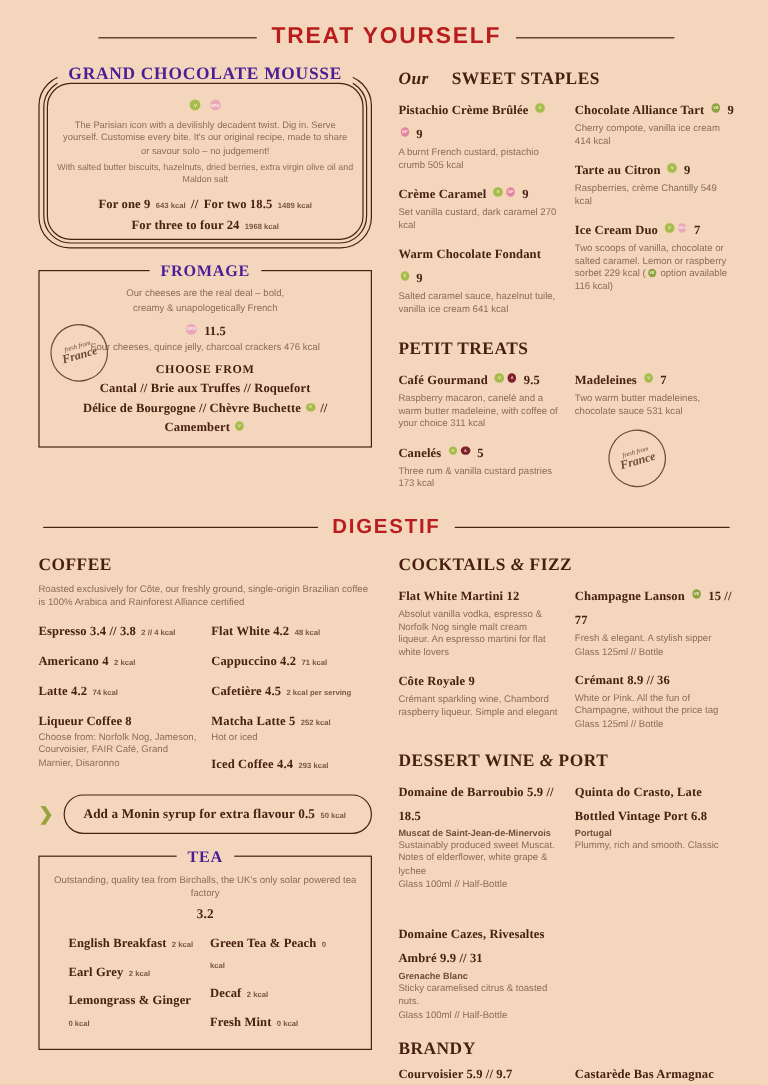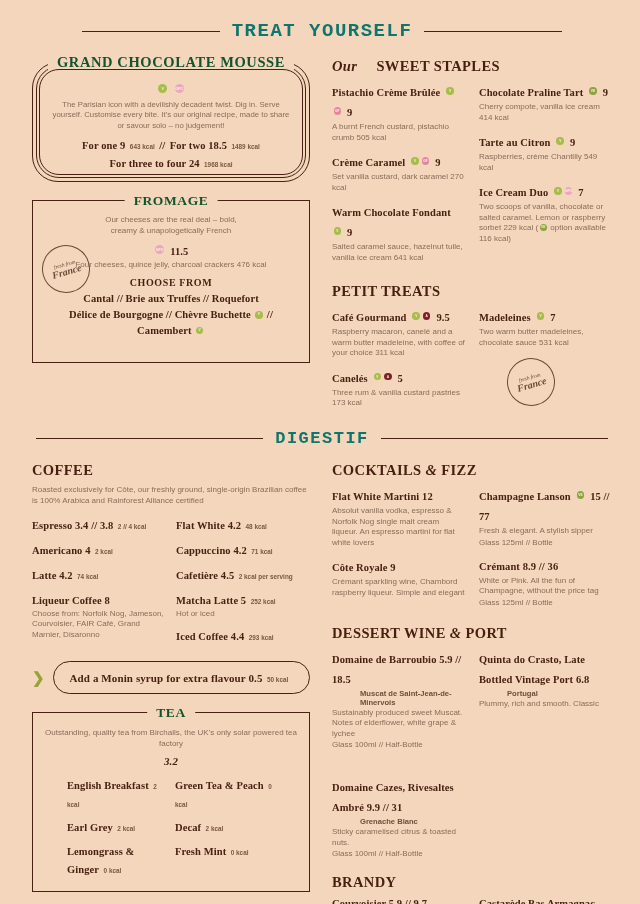--- a/index.html
+++ b/index.html
@@ -1,47 +1,47 @@
 <!DOCTYPE html>
 <html><head>
 <meta charset="utf-8">
 <style>
   html,body{margin:0;padding:0;background:#e8c9ae;}
   .page{width:640px;height:904px;box-sizing:border-box;background:#f3d6bc;overflow:hidden;
         padding:12px 28px 6px 32px;font-family:"Liberation Sans",sans-serif;color:#482112;position:relative;}
   
   .title-rule{display:flex;align-items:center;gap:12px;margin:8px 10px 14px;}
   .title-rule .line{flex:1;border-top:1.6px solid #482112;height:0;}
-  .title-rule h1{margin:0;font-family:Liberation Mono, monospace;font-weight:bold;font-size:19px;
-                 letter-spacing:1.5px;color:#0f766e;white-space:nowrap;}
+  .title-rule h1{margin:0;font-family:Liberation Sans, sans-serif;font-weight:bold;font-size:19px;
+                 letter-spacing:1.5px;color:#b91c1c;white-space:nowrap;}
   .title-rule.digestif{margin:12px 4px 14px;justify-content:center;}
   .title-rule.digestif h1{font-size:17px;}
   .h2{font-family:"Liberation Serif",serif;font-weight:bold;font-size:14.5px;color:#471f10;
       letter-spacing:.4px;margin:0 0 6px;}
   .h2 .amp{font-style:italic;font-weight:bold;}
   .h2 .it{font-style:italic;margin-right:19px;}
   
   .grid{display:grid;grid-template-columns:278px 1fr;column-gap:22px;}
   .two-col{display:grid;grid-template-columns:1fr 1fr;column-gap:14px;}
   
   .box{border:1.2px solid #482112;position:relative;margin-top:18px;}
   .box-cap{position:absolute;top:-8px;left:50%;transform:translateX(-50%);background:#f3d6bc;
            padding:0 9px;font-family:"Liberation Serif",serif;font-weight:bold;font-size:13.5px;
-           letter-spacing:.6px;color:#14532d;white-space:nowrap;}
+           letter-spacing:.6px;color:#4c1d95;white-space:nowrap;}
   .mousse{border-radius:26px;padding:16px 12px 10px;margin-top:6px;}
   .mousse::before{content:"";position:absolute;inset:3px;border:1px solid #482112;border-radius:23px;pointer-events:none;}
   .mousse::after{content:"";position:absolute;inset:6px;border:1px solid #482112;border-radius:20px;pointer-events:none;}
   .mousse .box-cap{font-size:14.5px;top:-9px;}
   
   .nm{font-family:"Liberation Serif",serif;font-weight:bold;font-size:10.5px;color:#482112;letter-spacing:.1px;}
   .desc{font-size:8px;color:#8b6d59;line-height:1.32;margin:1px 0 0;}
   .kcal{font-size:6.4px;color:#7a583f;font-weight:bold;}
   .item{margin-bottom:8px;}
   .iname{line-height:1.25;}
-  .sub{font-size:7.6px;font-weight:bold;color:#6e4e3a;margin-top:1px;margin-left:28px;}
+  .sub{font-size:7.6px;font-weight:bold;color:#6e4e3a;margin-top:1px;}
   .center{text-align:center;}
   
   .bdg{display:inline-flex;align-items:center;justify-content:center;width:9px;height:9px;border-radius:50%;
        color:#fdf3e6;font-size:3.6px;font-weight:bold;vertical-align:middle;margin:0 1.5px;position:relative;top:-1px;
        font-family:"Liberation Sans",sans-serif;letter-spacing:0;}
   .bdg.sm{width:7.5px;height:7.5px;font-size:3.2px;}
   .bdg.v{background:#a6bd4b;}
   .bdg.ve{background:#8da33f;}
   .bdg.gf{background:#e387a0;}
   .bdg.gfo{background:#eaa8ba;}
@@ -51,21 +51,21 @@
          align-items:center;justify-content:center;transform:rotate(-16deg);color:#6b4a37;background:transparent;}
   .stamp .l1{font:italic 5.5px "Liberation Serif",serif;}
   .stamp .l2{font:italic bold 10px "Liberation Serif",serif;margin-top:-1px;}
   .stamp.abs{position:absolute;left:9px;top:44px;}
   
   .citem{margin-bottom:7px;}
   .intro{font-size:8px;color:#8b6d59;line-height:1.35;margin:0 0 8px;}
   .monin-row{display:flex;align-items:center;gap:8px;margin:10px 0 4px;}
   .chev{color:#97a23a;font-size:15px;font-weight:bold;line-height:1;}
   .monin-pill{border:1.1px solid #482112;border-radius:18px;padding:6px 16px 7px;flex:1;}
-  .tea-box{padding:13px 10px 8px;}
+  .tea-box{padding:13px 0 8px;}
   .tea-grid{display:grid;grid-template-columns:1fr 1fr;column-gap:8px;padding:0 24px;}
   .tea-grid .citem{margin-bottom:6px;}
   .price-row{margin:4px 0 1px;}
   .choose{font-family:"Liberation Serif",serif;font-weight:bold;font-size:10px;letter-spacing:.6px;color:#471f10;margin:7px 0 3px;text-align:center;}
   .choose-line{text-align:center;line-height:1.5;}
   .glass{font-size:8px;color:#8b6d59;margin-top:1px;}
   .brandy-item{margin-bottom:7px;line-height:1.3;}
 </style>
 </head>
 <body>
@@ -81,34 +81,35 @@
   <div class="grid">
 
     <div>
       <div class="box mousse">
         <div class="box-cap">GRAND CHOCOLATE MOUSSE</div>
         <div class="center" style="margin:1px 0 2px;">
           <b class="bdg v">V</b>
           <b class="bdg gfo">GFO</b>
         </div>
         <p class="desc center" style="font-size:7.8px;margin:2px 6px 4px;">The Parisian icon with a devilishly decadent twist. Dig in. Serve yourself. Customise every bite. It's our original recipe, made to share or savour solo – no judgement!</p>
+        <p class="desc center" style="font-size:7.4px;margin:0 0 6px;">With salted butter biscuits, hazelnuts, dried berries, extra virgin olive oil and Maldon salt</p>
         <div class="center">
           <span class="nm">For one 9</span>
           <span class="kcal">643 kcal</span>
           <span class="nm">//</span>
           <span class="nm">For two 18.5</span>
           <span class="kcal">1489 kcal</span>
         </div>
         <div class="center">
           <span class="nm">For three to four 24</span>
           <span class="kcal">1968 kcal</span>
         </div>
       </div>
 
-      <div class="box" style="padding:12px 8px 23px;">
+      <div class="box" style="padding:12px 8px 8px;">
         <div class="box-cap">FROMAGE</div>
         <div class="stamp abs">
           <span class="l1">fresh from</span>
           <span class="l2">France</span>
         </div>
         <div class="desc center" style="margin-top:2px;">Our cheeses are the real deal – bold,</div>
         <div class="desc center">creamy &amp; unapologetically French</div>
         <div class="center price-row">
           <b class="bdg gfo">GFO</b>
           <span class="nm">11.5</span>
@@ -145,21 +146,21 @@
           </div>
           <div class="item">
             <div class="iname"><span class="nm">Warm Chocolate Fondant</span>
               <b class="bdg v sm">V</b>
               <span class="nm">9</span></div>
             <div class="desc">Salted caramel sauce, hazelnut tuile, vanilla ice cream 641 kcal</div>
           </div>
         </div>
         <div>
           <div class="item">
-            <div class="iname"><span class="nm">Chocolate Praline Tart</span>
+            <div class="iname"><span class="nm">Chocolate Alliance Tart</span>
               <b class="bdg ve sm">VE</b>
               <span class="nm">9</span></div>
             <div class="desc">Cherry compote, vanilla ice cream 414 kcal</div>
           </div>
           <div class="item">
             <div class="iname"><span class="nm">Tarte au Citron</span>
               <b class="bdg v sm">V</b>
               <span class="nm">9</span></div>
             <div class="desc">Raspberries, crème Chantilly 549 kcal</div>
           </div>
@@ -236,21 +237,21 @@
       <div class="monin-row">
         <span class="chev">❯</span>
         <div class="monin-pill">
           <div><span class="nm" style="font-size:11px;">Add a Monin syrup for extra flavour 0.5</span> <span class="kcal">50 kcal</span></div>
         </div>
       </div>
 
       <div class="box tea-box">
         <div class="box-cap">TEA</div>
         <p class="desc center" style="margin:2px 0 6px;">Outstanding, quality tea from Birchalls, the UK's only solar powered tea factory</p>
-        <div class="center nm" style="font-size:11px;margin-bottom:8px;font-style:italic;">3.2</div>
+        <div class="center nm" style="font-size:11px;margin-bottom:8px;">3.2</div>
         <div class="tea-grid">
           <div>
             <div class="citem"><span class="nm">English Breakfast</span> <span class="kcal">2 kcal</span></div>
             <div class="citem"><span class="nm">Earl Grey</span> <span class="kcal">2 kcal</span></div>
             <div class="citem"><span class="nm">Lemongrass &amp; Ginger</span> <span class="kcal">0 kcal</span></div>
           </div>
           <div>
             <div class="citem"><span class="nm">Green Tea &amp; Peach</span> <span class="kcal">0 kcal</span></div>
             <div class="citem"><span class="nm">Decaf</span> <span class="kcal">2 kcal</span></div>
             <div class="citem"><span class="nm">Fresh Mint</span> <span class="kcal">0 kcal</span></div>

